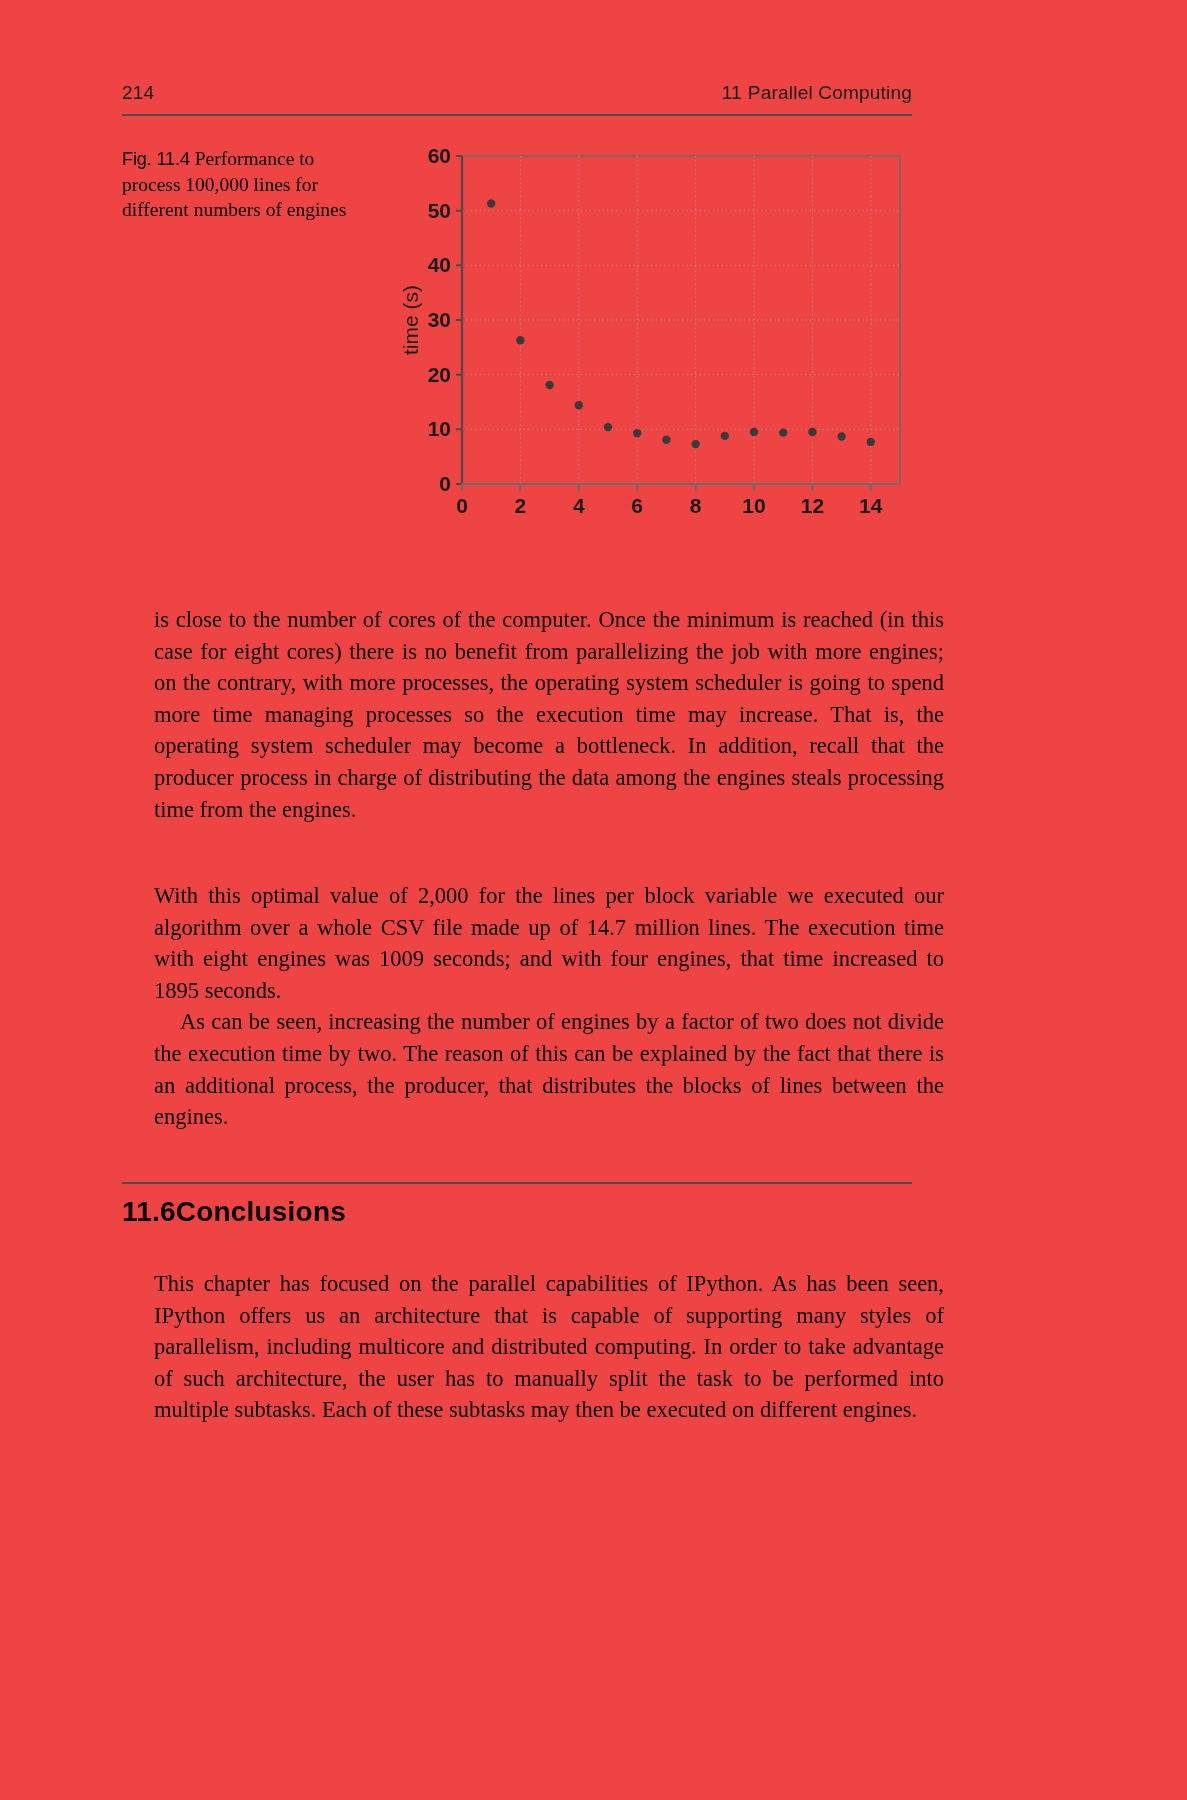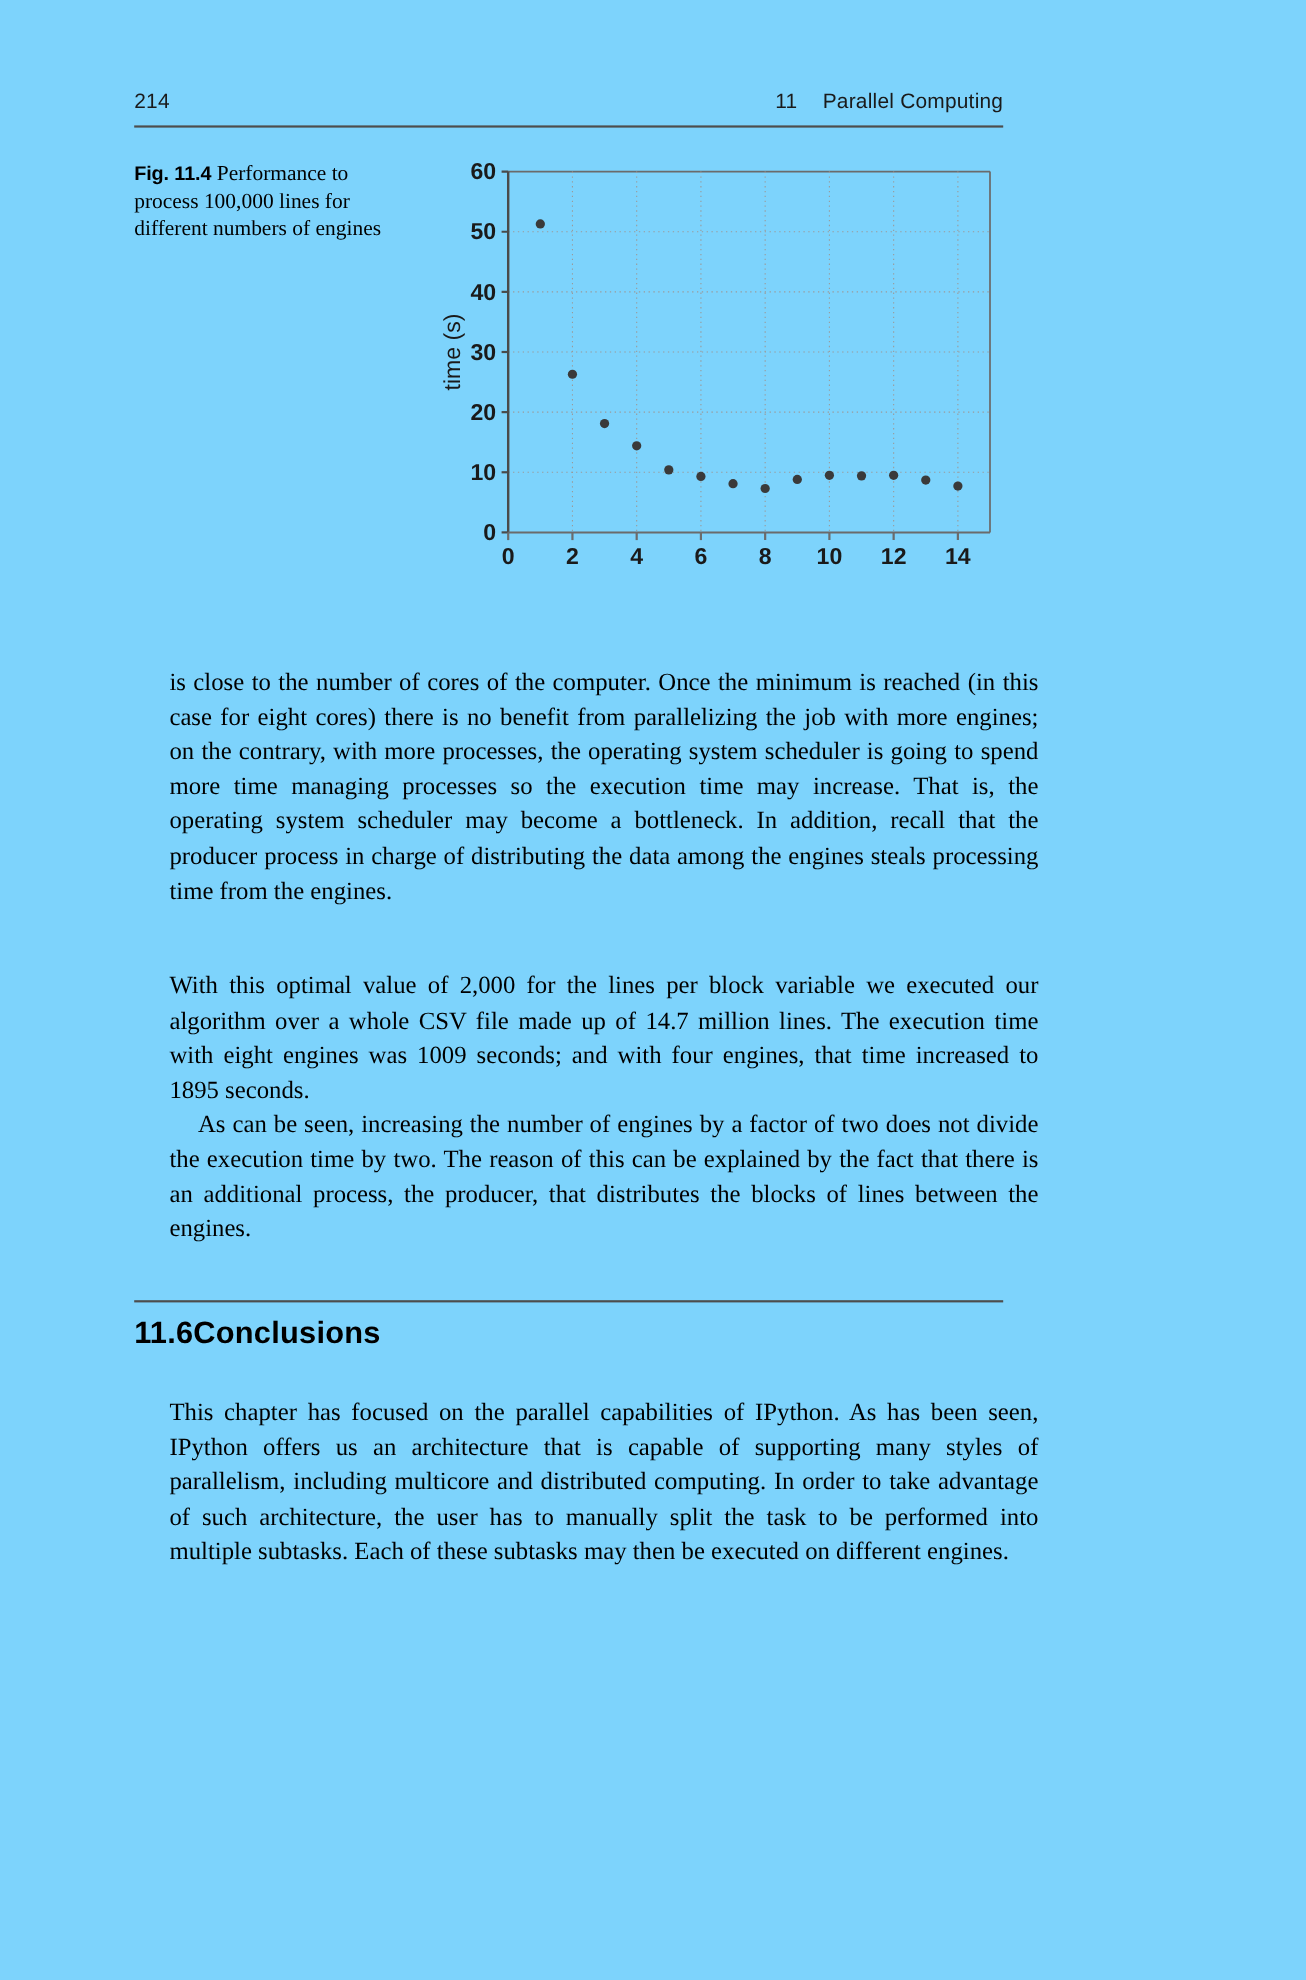--- a/index.html
+++ b/index.html
@@ -7,48 +7,48 @@
     width:1187px;height:1800px;
     font-family:"Liberation Serif", serif;
     color:#000;
     -webkit-font-smoothing:antialiased;
   }
   .page{
     position:relative;
     width:1187px;height:1800px;
     box-sizing:border-box;
     padding:0;
-    background:#7dd3fc;
+    background:#ef4444;
   }
   
   .runhead{
     position:absolute;
     left:122px; top:82px; width:790px;
     display:flex; justify-content:space-between; align-items:flex-end;
     font-family:"Liberation Sans", sans-serif;
     font-size:19px; letter-spacing:.2px;
     color:#1a1a1a;
   }
-  .runhead .right{display:flex;gap:23px;}
+  .runhead .right{display:flex;gap:6px;}
   .runhead-rule{
     position:absolute; left:122px; top:114px; width:790px; height:2px;
     background:#4d4d4d;
   }
   
   .figure-block{
     position:absolute; left:122px; top:140px; width:790px; height:470px;
   }
   .fig-caption{
     position:absolute; left:0; top:6px; width:252px;
     font-family:"Liberation Serif", serif;
     font-size:19.5px; line-height:25px; color:#000;
   }
   .fig-caption .fignum{
     font-family:"Liberation Sans", sans-serif;
-    font-weight:bold; font-size:18px; letter-spacing:-.1px;
+    font-weight:normal; font-size:18px; letter-spacing:-.1px;
   }
   .fig-caption .captxt{font-size:19.5px;}
 
   
   .chart-wrap{
     position:absolute; left:278px; top:0; width:512px; height:440px;
   }
   .chart-svg{display:block;}
   .axis-title-x{
     position:absolute; left:0; right:0; top:398px;

